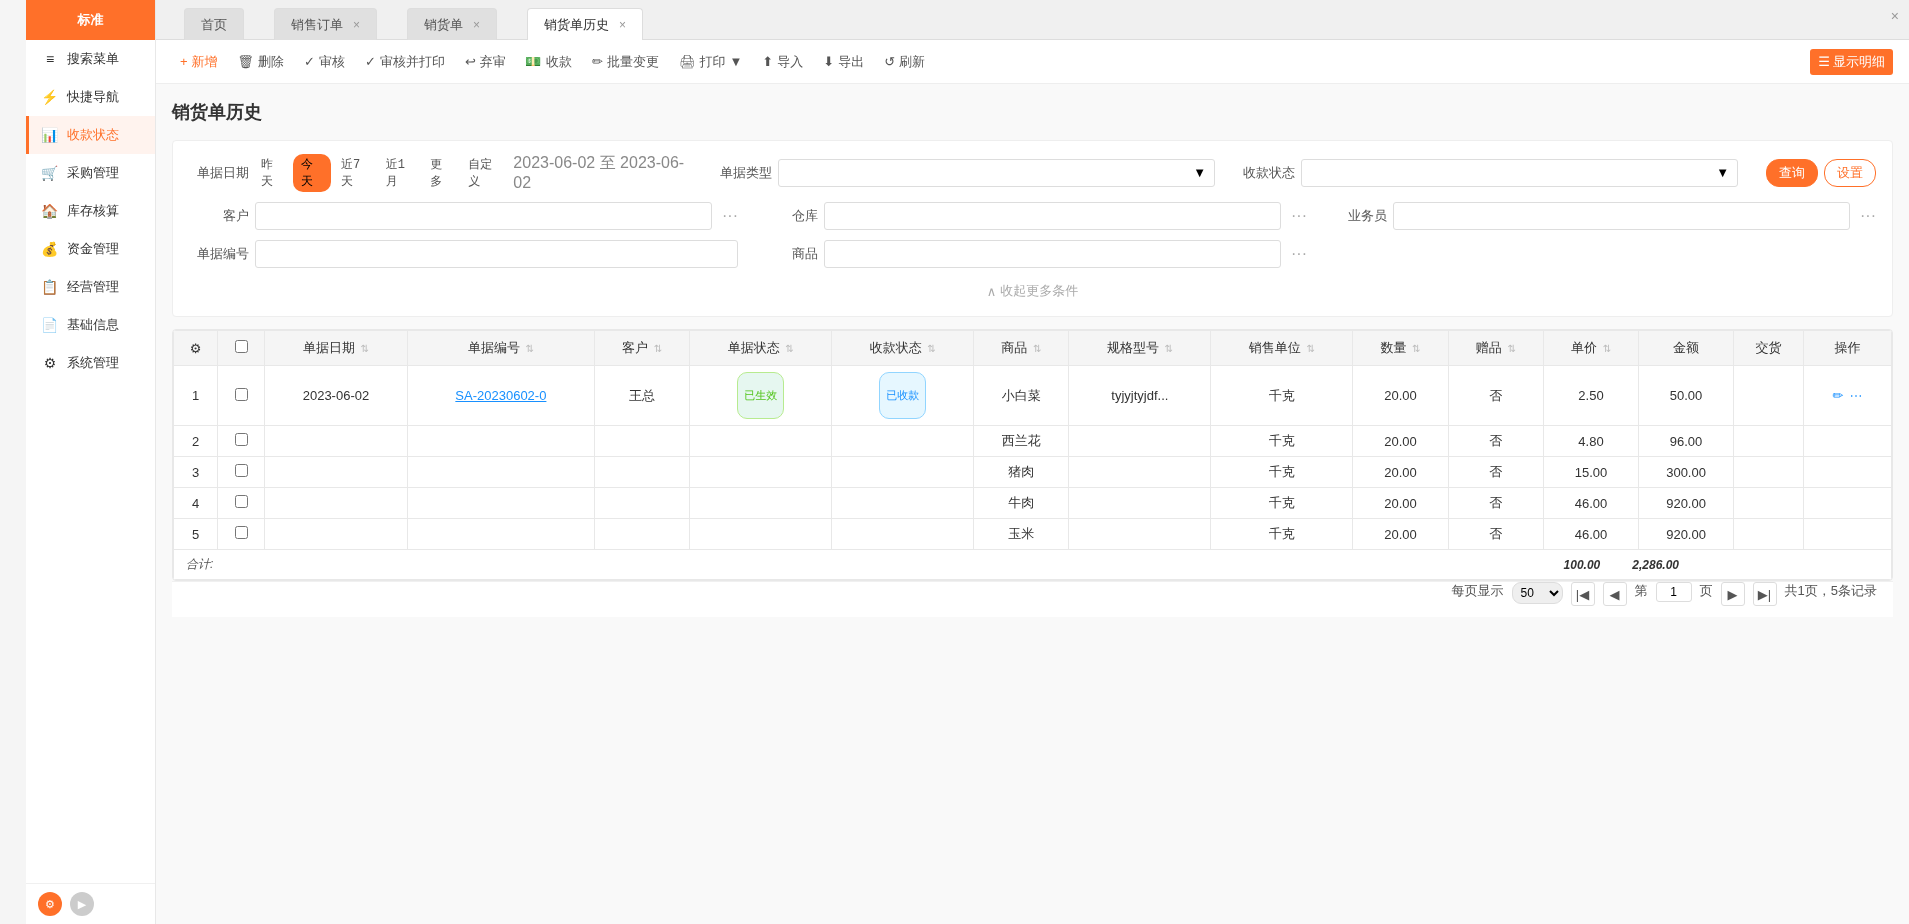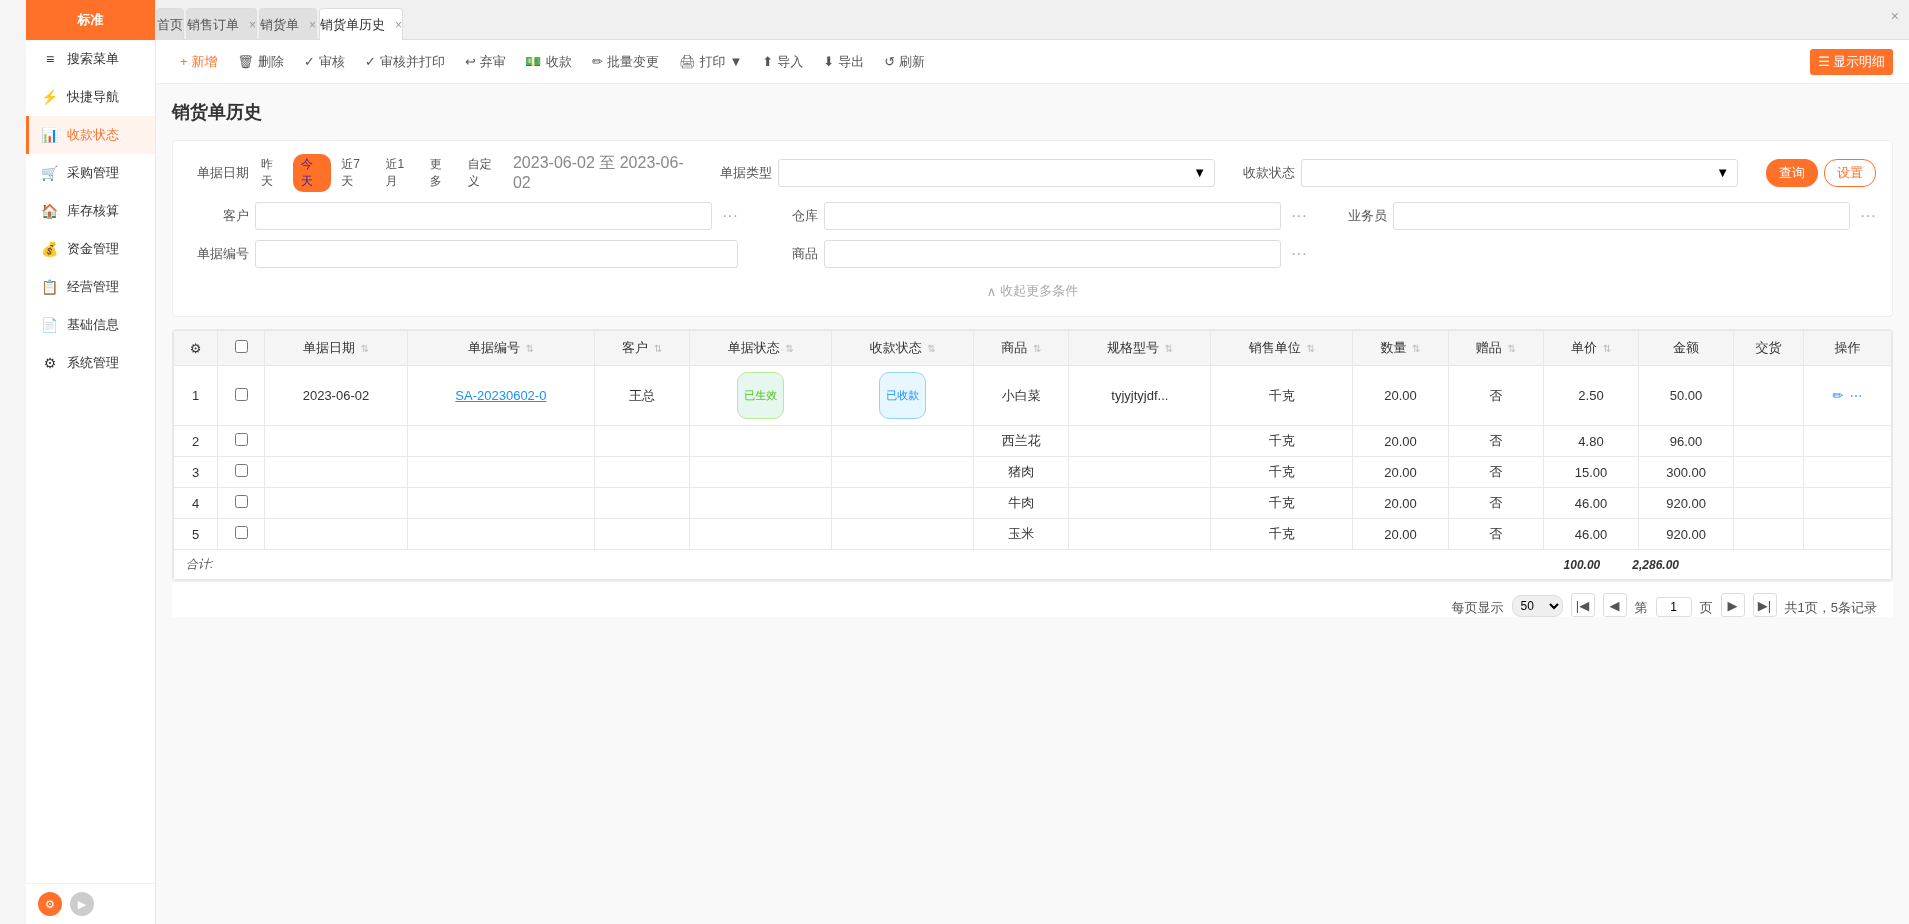--- a/index.html
+++ b/index.html
@@ -58,35 +58,36 @@
     .tabbar {
       height: 40px;
       background: #f0f0f0;
       display: flex;
       align-items: flex-end;
       border-bottom: 1px solid #ddd;
       padding-left: 0;
       position: relative;
     }
     .tab {
-      padding: 0 0;
+      padding: 0 16px;
       height: 32px;
       display: flex;
       align-items: center;
       gap: 6px;
       cursor: pointer;
       background: #e0e0e0;
       border: 1px solid #ddd;
       border-bottom: none;
       border-radius: 4px 4px 0 0;
       margin-right: 2px;
       color: #555;
       font-size: 13px;
       position: relative;
       top: 1px;
+      margin-left: 28px;
     }
     .tab.active {
       background: #fff;
       color: #333;
       border-color: #ddd;
       border-bottom-color: #fff;
     }
     .tab-close { font-size: 12px; color: #999; margin-left: 4px; }
     .tabbar-close-all { position: absolute; right: 10px; top: 8px; color: #999; cursor: pointer; font-size: 14px; }
 
@@ -186,22 +187,22 @@
       background: #fff;
       font-size: 12px;
       display: flex;
       align-items: center;
       justify-content: space-between;
       cursor: pointer;
       min-width: 120px;
     }
     .filter-dots { color: #aaa; cursor: pointer; font-size: 16px; margin-left: 4px; }
     .date-btns { display: flex; gap: 4px; align-items: center; }
-    .date-btn { padding: 2px 6px; border-radius: 3px; cursor: pointer; font-size: 12px; color: #555; }
-    .date-btn.active { background: #ff7029; color: #4c1d95; border-radius: 10px; padding: 2px 8px; }
+    .date-btn { padding: 2px 6px; border-radius: 3px; cursor: pointer; font-size: 12px; color: #555; font-family: Liberation Mono, monospace; }
+    .date-btn.active { background: #ff7029; color: #000000; border-radius: 10px; padding: 2px 8px; }
     .date-range { color: #888; font-size: 16px; }
     .collapse-btn {
       display: flex;
       align-items: center;
       justify-content: center;
       color: #aaa;
       cursor: pointer;
       font-size: 12px;
       gap: 4px;
       padding: 4px 0;
@@ -268,21 +269,21 @@
       margin-right: 200px;
     }
     .footer-amount { font-size: 12px; color: #333; font-weight: bold; }
 
     
     .pagination-bar {
       height: 36px;
       background: #fff;
       border-top: 1px solid #f0f0f0;
       display: flex;
-      align-items: flex-end;
+      align-items: flex-start;
       justify-content: flex-end;
       padding: 0 16px;
       gap: 8px;
       font-size: 12px;
       color: #555;
     }
     .page-size-select {
       border: 1px solid #ddd;
       border-radius: 9px;
       padding: 2px 4px;

